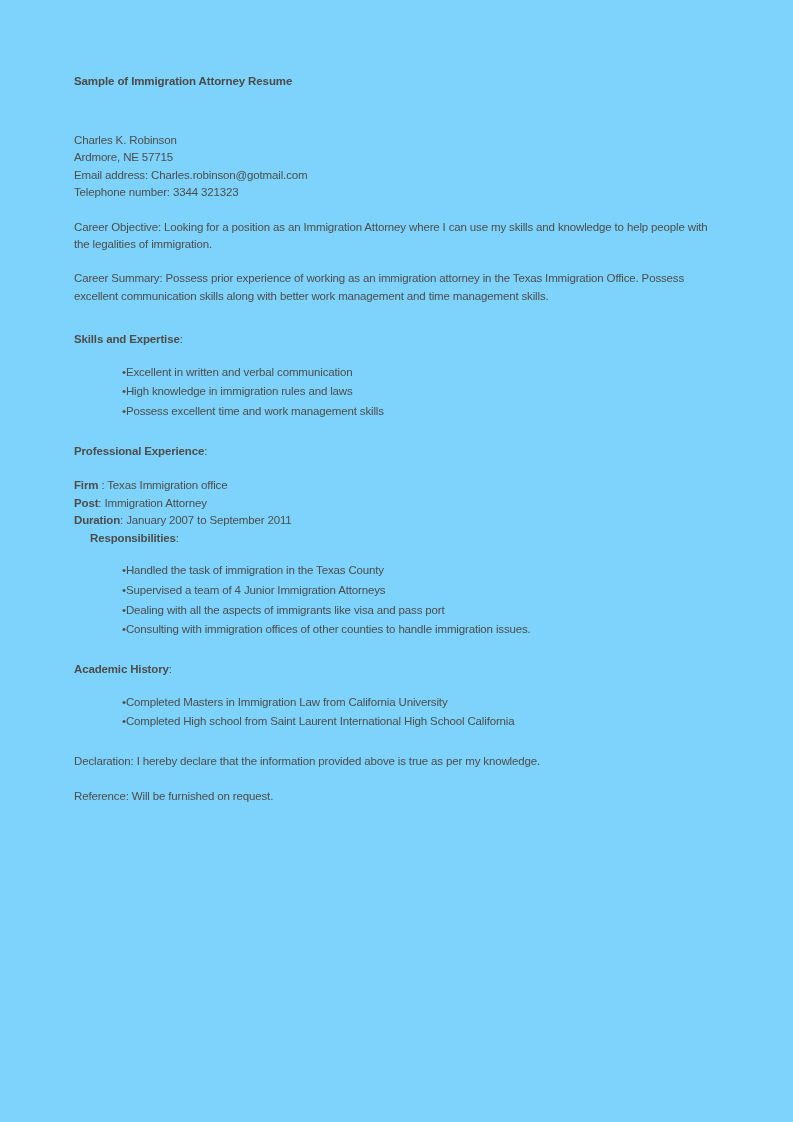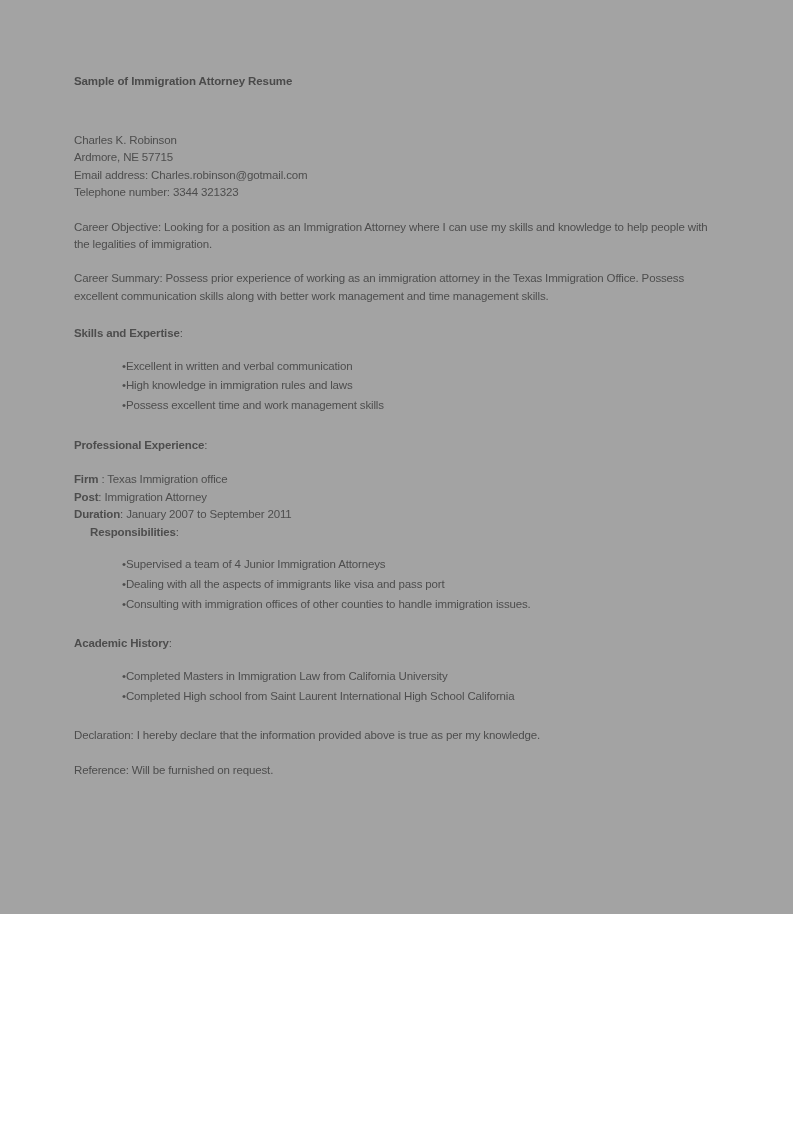--- a/index.html
+++ b/index.html
@@ -4,22 +4,22 @@
 <title>Sample of Immigration Attorney Resume</title>
 <style>
   html, body {
     margin: 0;
     padding: 0;
     background: #ffffff;
   }
   .page {
     position: relative;
     width: 793px;
-    height: 914px;
-    background: #a3a3a3;
+    height: 1122px;
+    background: #7dd3fc;
     font-family: "Liberation Sans", "DejaVu Sans", sans-serif;
     color: #4d4d4d;
     overflow: hidden;
   }
   .content {
     position: absolute;
     left: 74px;
     top: 74px;
     width: 638px;
   }
@@ -48,21 +48,21 @@
     font-size: 11.5px;
     line-height: 17.4px;
     letter-spacing: -0.15px;
     text-align: left;
   }
   .para .lbl {
     font-weight: normal;
   }
 
   .section-head {
-    margin-top: 20px;
+    margin-top: 26px;
     font-size: 11.5px;
     line-height: 17.4px;
     letter-spacing: -0.15px;
   }
   .section-head .lbl {
     font-weight: bold;
   }
 
   .bullets {
     margin: 0;
@@ -133,20 +133,21 @@
     <div class="section-head gap-lg"><span class="lbl">Professional Experience</span><span>:</span></div>
 
     <div class="detail-block">
       <div class="detail-line"><span class="lbl">Firm </span><span>: </span><span>Texas Immigration office</span></div>
       <div class="detail-line"><span class="lbl">Post</span><span>: </span><span>Immigration Attorney</span></div>
       <div class="detail-line"><span class="lbl">Duration</span><span>: </span><span>January 2007 to September 2011</span></div>
       <div class="tight-head"><span class="lbl">Responsibilities</span><span>:</span></div>
     </div>
 
     <ul class="bullets">
+      <li><span class="bul">•</span><span>Handled the task of immigration in the Texas County</span></li>
       <li><span class="bul">•</span><span>Supervised a team of 4 Junior Immigration Attorneys</span></li>
       <li><span class="bul">•</span><span>Dealing with all the aspects of immigrants like visa and pass port</span></li>
       <li><span class="bul">•</span><span>Consulting with immigration offices of other counties to handle immigration issues.</span></li>
     </ul>
 
     <div class="section-head gap-lg"><span class="lbl">Academic History</span><span>:</span></div>
 
     <ul class="bullets">
       <li><span class="bul">•</span><span>Completed Masters in Immigration Law from California University</span></li>
       <li><span class="bul">•</span><span>Completed High school from Saint Laurent International High School California</span></li>

